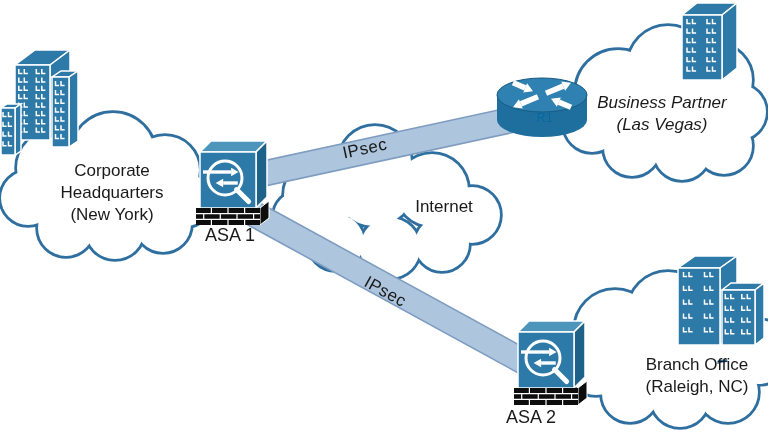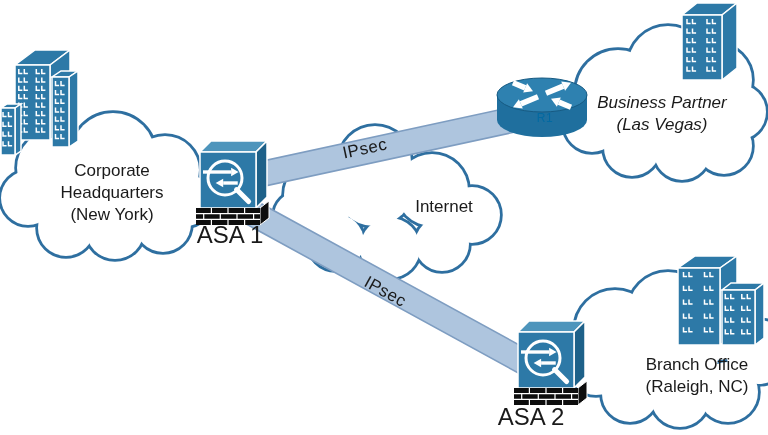--- a/index.html
+++ b/index.html
@@ -1,21 +1,21 @@
 <!DOCTYPE html>
 <html><head>
 <meta charset="utf-8">
 <style>
   html,body{margin:0;padding:0;background:#fff;}
   #stage{position:relative;width:768px;height:435px;background:#fff;overflow:hidden;
          font-family:"Liberation Sans",sans-serif;}
   #scene{position:absolute;left:0;top:0;}
   .lbl{position:absolute;transform:translate(-50%,-50%);text-align:center;
        color:#1a1a1a;font-size:17px;line-height:22px;white-space:nowrap;}
-  .node-lbl{font-size:24px;}
+  .node-lbl{font-size:18px;}
   .ipsec{font-size:17px;letter-spacing:.5px;}
   #ipsec-upper{transform:translate(-50%,-50%) rotate(-12deg);}
   #ipsec-lower{transform:translate(-50%,-50%) rotate(29deg);}
   #r1-label{color:#0369a1;font-size:12px;font-weight:400;letter-spacing:.5px;}
 </style>
 </head>
 <body>
 
 <div id="stage">
 

